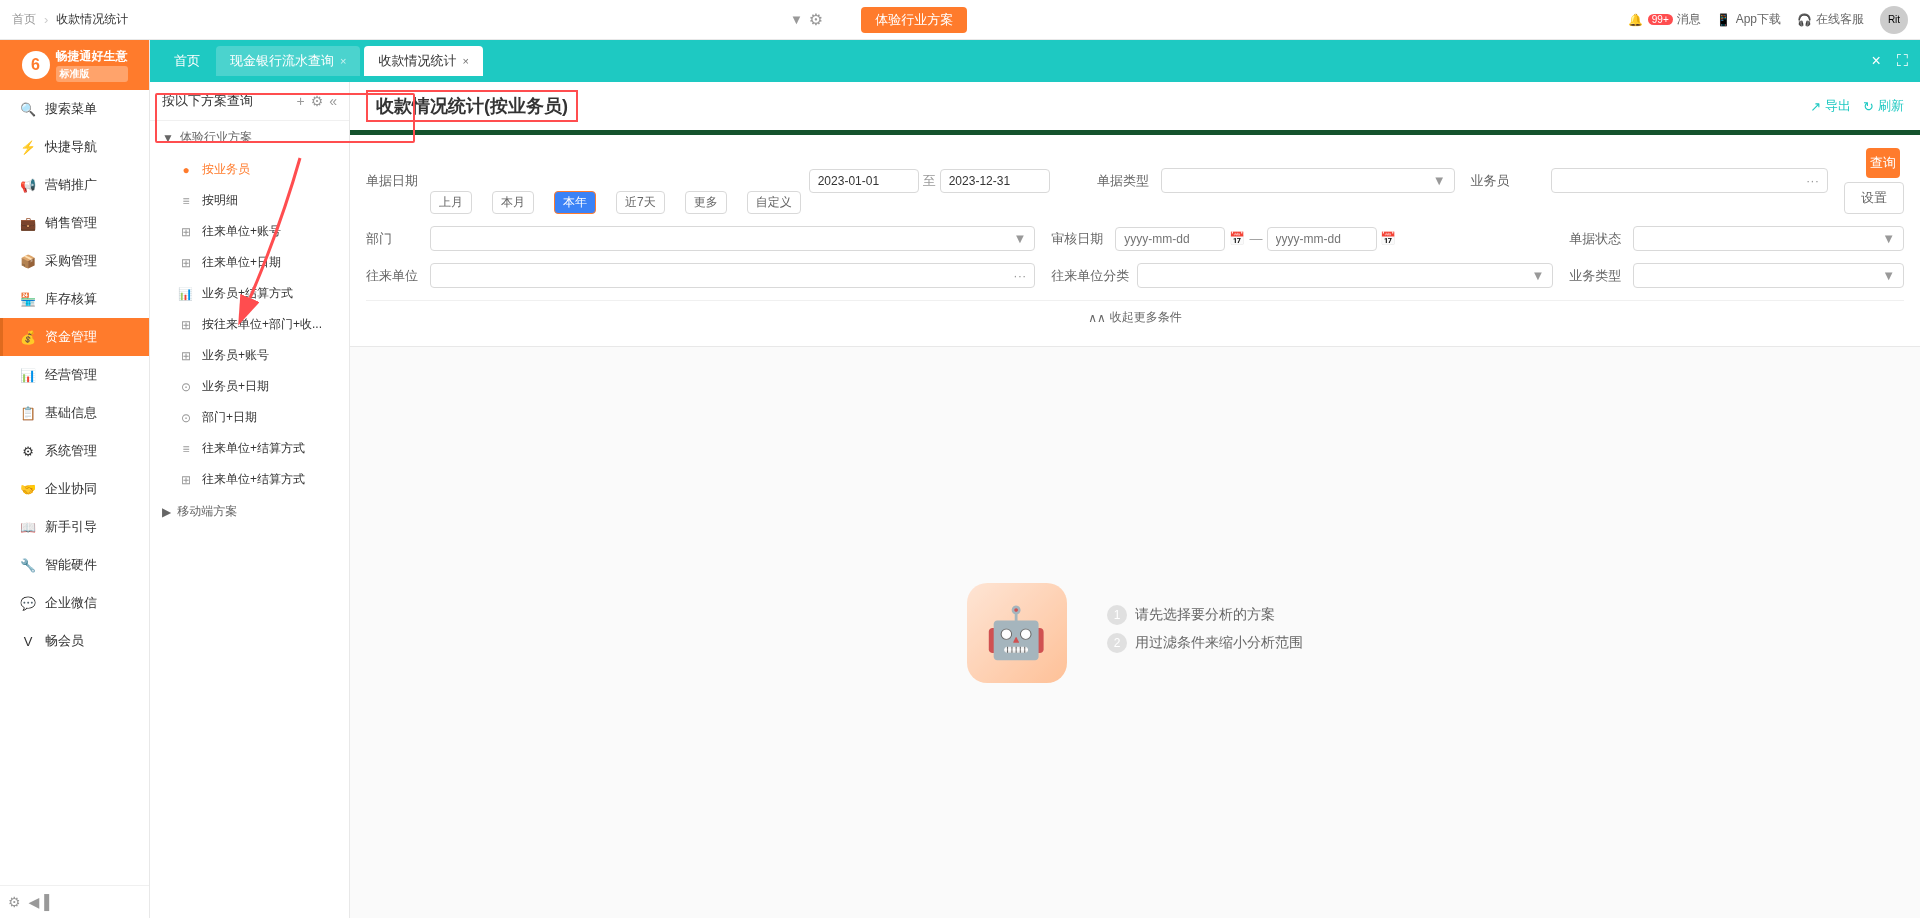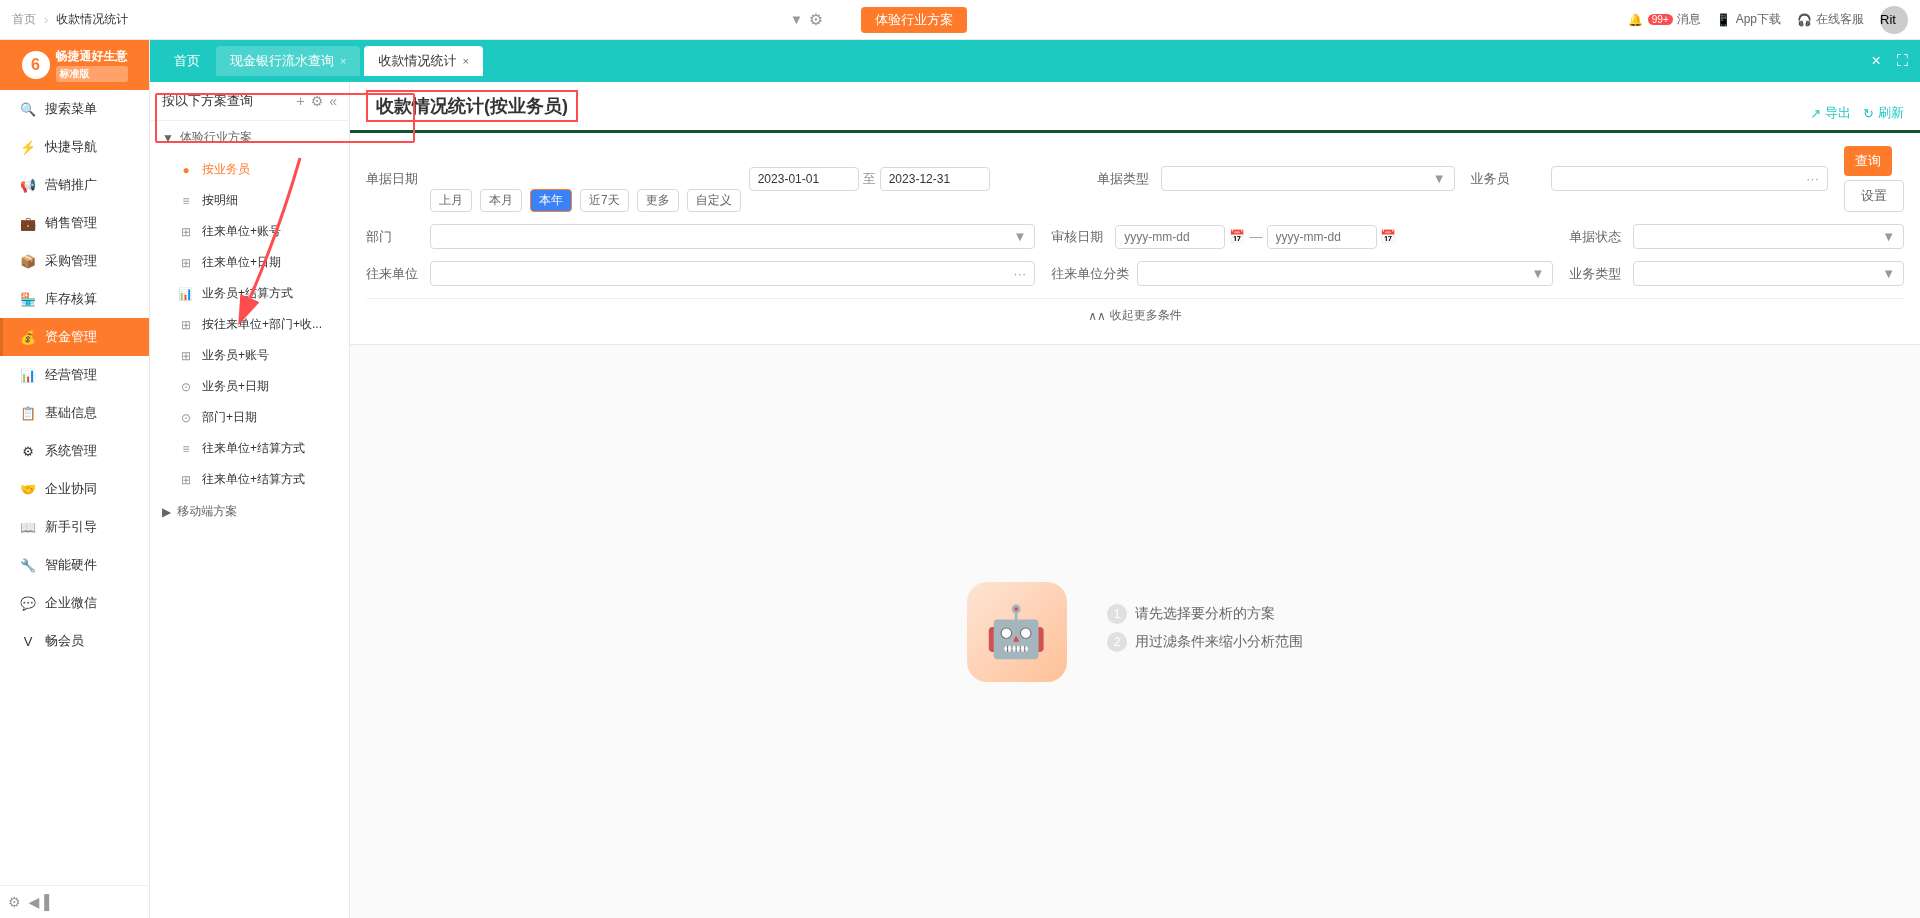--- a/index.html
+++ b/index.html
@@ -131,24 +131,24 @@
     }
     .scheme-item.active { color: #ff7b2c; }
     .scheme-item-icon { width: 16px; text-align: center; color: #999; }
     .scheme-item.active .scheme-item-icon { color: #ff7b2c; }
 
     
     .right-content { flex: 1; display: flex; flex-direction: column; overflow: hidden; }
 
     
     .page-header {
-      display: flex; align-items: flex-end; justify-content: space-between;
+      display: flex; align-items: center; justify-content: space-between;
       padding: 8px 16px;
       background: #fff;
-      border-bottom: 3px solid #14532d;
+      border-bottom: 5px solid #14532d;
     }
     .page-title {
       font-size: 18px; color: #333; font-weight: bold;
       border: 2px solid #ff4d4f;
       padding: 2px 8px;
     }
     .page-actions { display: flex; gap: 12px; }
     .page-action-btn {
       display: flex; align-items: center; gap: 4px;
       color: #1ec9c2; font-size: 13px; cursor: pointer;
@@ -156,21 +156,21 @@
 
     
     .filter-area {
       background: #fff;
       padding: 12px 16px;
       border-bottom: 1px solid #e8e8e8;
     }
     .filter-row { display: flex; align-items: center; gap: 16px; margin-bottom: 12px; flex-wrap: wrap; }
     .filter-row:last-child { margin-bottom: 0; }
     .filter-label { color: #666; font-size: 13px; white-space: nowrap; min-width: 56px; }
-    .date-quick-btns { display: flex; gap: 8px; margin-top: 44px; }
+    .date-quick-btns { display: flex; gap: 20px; margin-top: 44px; }
     .date-quick-btn {
       padding: 2px 8px; border: 1px solid #d9d9d9; border-radius: 4px;
       font-size: 12px; color: #666; cursor: pointer; background: #fff;
     }
     .date-quick-btn.active { background: #3b82f6; color: #fff; border-color: #ff7b2c; }
     .date-input-group { display: flex; align-items: center; gap: 4px; }
     .date-input {
       border: 1px solid #d9d9d9; border-radius: 4px;
       padding: 4px 8px; font-size: 12px; color: #333; width: 110px;
     }
@@ -182,21 +182,21 @@
     }
     .dropdown-field .arrow { color: #999; }
     .collapse-btn {
       display: flex; align-items: center; gap: 4px;
       color: #666; font-size: 12px; cursor: pointer;
       padding: 8px; justify-content: center;
       border-top: 1px solid #f0f0f0; margin-top: 4px;
     }
     .btn-primary {
       background: #ff7b2c; color: #fff; border: none;
-      padding: 6px 11px; border-radius: 4px; font-size: 13px; cursor: pointer;
+      padding: 6px 4px; border-radius: 4px; font-size: 13px; cursor: pointer; margin-left: 22px;
     }
     .btn-default {
       background: #fff; color: #666; border: 1px solid #d9d9d9;
       padding: 6px 16px; border-radius: 4px; font-size: 13px; cursor: pointer;
     }
 
     
     .empty-area {
       flex: 1; display: flex; flex-direction: column; align-items: center; justify-content: center;
       background: #fafafa; color: #999;
@@ -262,21 +262,21 @@
       <span>消息</span>
     </div>
     <div class="icon-btn">
       <span>📱</span>
       <span>App下载</span>
     </div>
     <div class="icon-btn">
       <span>🎧</span>
       <span>在线客服</span>
     </div>
-    <div style="width:28px;height:28px;background:#ccc;border-radius:50%;display:flex;align-items:center;font-size:13px;cursor:pointer;">
+    <div style="width:28px;height:28px;background:#ccc;border-radius:50%;display:flex;align-items:center;justify-content:center;font-size:10px;cursor:pointer;">
       <span>Rit</span>
     </div>
   </div>
 </div>
 
 <div class="layout">
 
   <div class="sidebar">
     <div class="sidebar-logo">
       <div class="sidebar-logo-icon">6</div>

